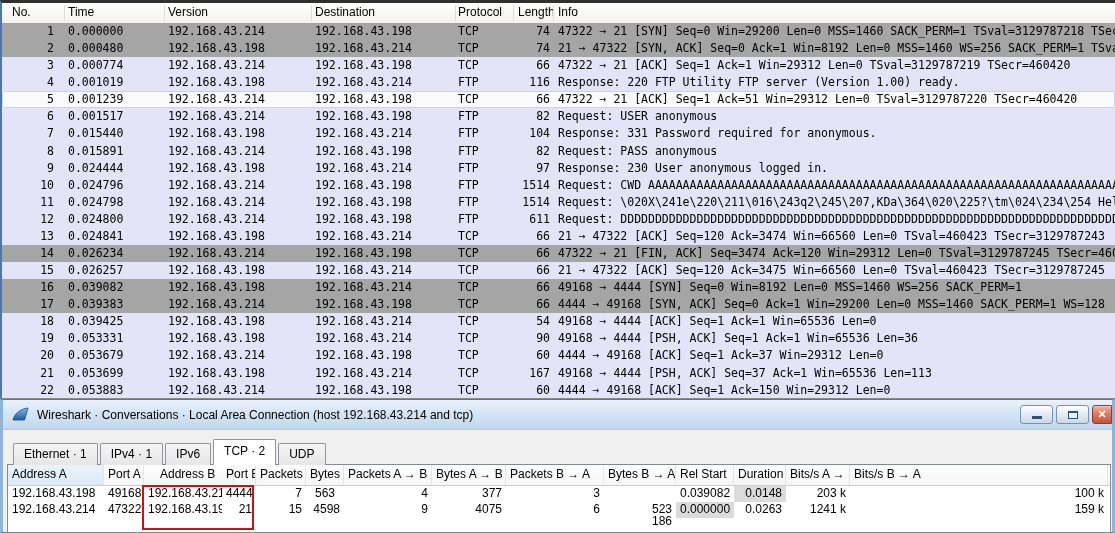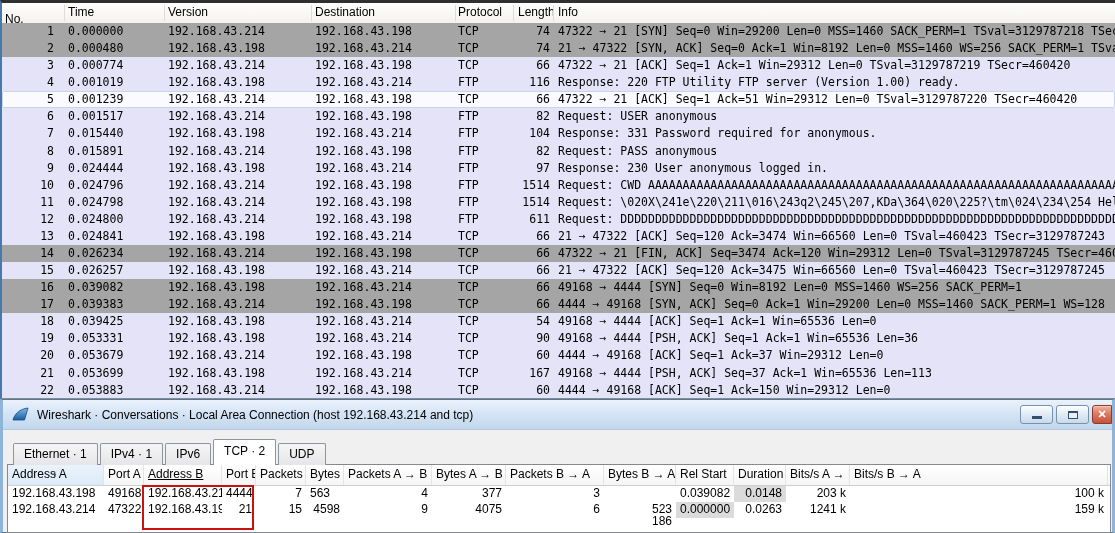--- a/index.html
+++ b/index.html
@@ -60,21 +60,21 @@
   #red-box{position:absolute;left:134px;top:20px;width:112px;height:45px;
     border:2px solid var(--red,#cc1111);box-sizing:border-box;z-index:5;}
 </style>
 </head>
 <body>
 
 <div id="canvas">
 
   <div id="packet-list">
     <div id="pl-header">
-        <span class="pl-hcell" style="left: 3px; margin-top: 7px;">No.</span>
+        <span class="pl-hcell" style="left: 10px;">No.</span>
         <span class="pl-hcell" style="left: 66px;">Time</span>
         <span class="pl-hcell" style="left: 166px;">Version</span>
         <span class="pl-hcell" style="left: 313px;">Destination</span>
         <span class="pl-hcell" style="left: 456px;">Protocol</span>
         <span class="pl-hcell" style="left: 516px;">Length</span>
         <span class="pl-hcell" style="left: 556px;">Info</span>
         <span class="pl-sep" style="left: 62px;"></span>
         <span class="pl-sep" style="left: 162px;"></span>
         <span class="pl-sep" style="left: 309px;"></span>
         <span class="pl-sep" style="left: 453px;"></span>
@@ -135,41 +135,41 @@
         <div class="tab">Ethernet · 1</div>
         <div class="tab">IPv4 · 1</div>
         <div class="tab">IPv6</div>
         <div class="tab active">TCP · 2</div>
         <div class="tab">UDP</div>
       </div>
     <div id="conv">
       <div id="conv-header">
           <div class="cv-hcell sorted" style="left: 0px; width: 96px;">Address A<span class="sort-arrow">▲</span></div>
           <div class="cv-hcell" style="left: 96px; width: 40px;">Port A</div>
-          <div class="cv-hcell" style="left: 136px; width: 78px; text-decoration: underline;">Address B</div>
+          <div class="cv-hcell" style="left: 148px; width: 78px;">Address B</div>
           <div class="cv-hcell" style="left: 214px; width: 34px;">Port B</div>
           <div class="cv-hcell" style="left: 248px; width: 50px;">Packets</div>
           <div class="cv-hcell" style="left: 298px; width: 38px;">Bytes</div>
           <div class="cv-hcell" style="left: 336px; width: 88px;">Packets A → B</div>
           <div class="cv-hcell" style="left: 424px; width: 74px;">Bytes A → B</div>
           <div class="cv-hcell" style="left: 498px; width: 98px;">Packets B → A</div>
           <div class="cv-hcell" style="left: 596px; width: 72px;">Bytes B → A</div>
           <div class="cv-hcell" style="left: 668px; width: 58px;">Rel Start</div>
           <div class="cv-hcell" style="left: 726px; width: 52px;">Duration</div>
           <div class="cv-hcell" style="left: 778px; width: 64px;">Bits/s A → B</div>
           <div class="cv-hcell" style="left: 842px; width: 258px;">Bits/s B → A</div>
         </div>
       <div id="conv-rows">
           <div class="cv-row">
             <div class="cv-cell" style="left: 0px; width: 96px; text-align: left;">192.168.43.198</div>
             <div class="cv-cell" style="left: 96px; width: 40px; text-align: right;">49168</div>
             <div class="cv-cell" style="left: 136px; width: 78px; text-align: left;">192.168.43.214</div>
             <div class="cv-cell" style="left: 214px; width: 34px; text-align: right;">4444</div>
             <div class="cv-cell" style="left: 248px; width: 50px; text-align: right;">7</div>
-            <div class="cv-cell" style="left: 298px; width: 38px; text-align: left;">563</div>
+            <div class="cv-cell" style="left: 298px; width: 38px; text-align: center;">563</div>
             <div class="cv-cell" style="left: 336px; width: 88px; text-align: right;">4</div>
             <div class="cv-cell" style="left: 424px; width: 74px; text-align: right;">377</div>
             <div class="cv-cell" style="left: 498px; width: 98px; text-align: right;">3</div>
             <div class="cv-cell" style="left: 596px; width: 72px; text-align: right; margin-top: 28px;">186</div>
             <div class="cv-cell" style="left: 668px; width: 58px; text-align: right;">0.039082</div>
             <div class="cv-cell bar" style="left: 726px; width: 52px; text-align: right;">0.0148</div>
             <div class="cv-cell" style="left: 778px; width: 64px; text-align: right;">203 k</div>
             <div class="cv-cell" style="left: 842px; width: 258px; text-align: right;">100 k</div>
           </div>
           <div class="cv-row">

